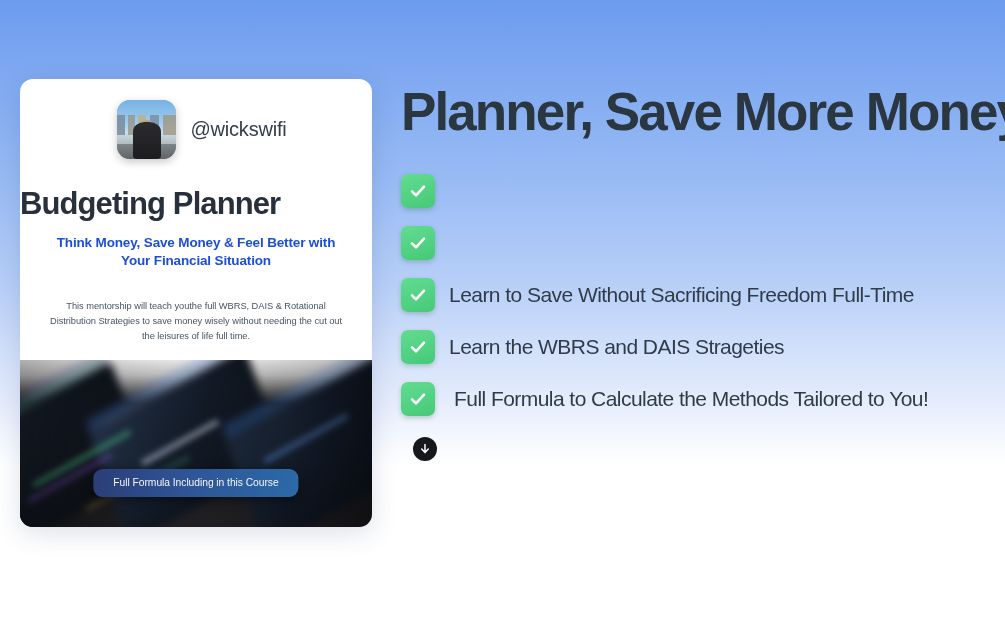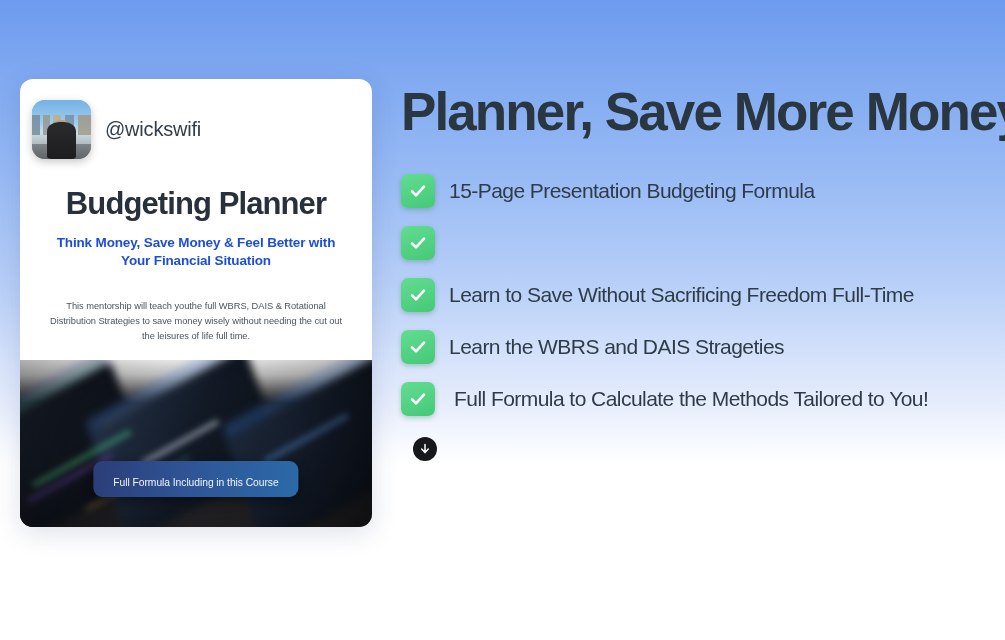--- a/index.html
+++ b/index.html
@@ -33,21 +33,21 @@
     width:352px; height:448px;
     background:#ffffff;
     border-radius:13px;
     overflow:hidden;
     box-shadow:0 6px 26px rgba(40,60,110,.16);
   }
 
   .card-head {
     display:flex;
     align-items:center;
-    justify-content:flex-start;
+    justify-content:center;
     gap:14px;
     margin-top:21px;
     padding-left:12px;
   }
   .avatar {
     position:relative;
     width:59px; height:59px;
     border-radius:13px;
     overflow:hidden;
     flex:none;
@@ -73,21 +73,20 @@
 
   .handle {
     font-size:20px;
     color:#323e4a;
     letter-spacing:-.2px;
     white-space:nowrap;
   }
 
   .card-title {
     margin-top:27px;
-    text-align:center;
     font-size:31px;
     font-weight:bold;
     color:#27303b;
     letter-spacing:-.9px;
   }
   .card-sub {
     margin:12px 34px 0;
     text-align:center;
     font-size:13.5px;
     font-weight:bold;
@@ -141,21 +140,21 @@
   .e6 { left:62px;  top:132px; width:64px;  height:4px; background:rgba(190,150,70,.38); transform:rotate(-29deg); }
   .cp-vig {
     position:absolute; inset:0;
     background:radial-gradient(90% 110% at 50% 45%, transparent 28%, rgba(0,0,0,.55) 100%);
   }
 
   .course-btn {
     position:absolute;
     left:50%; transform:translateX(-50%);
     bottom:30px;
-    padding:16px 20px 9px;
+    padding:8px 20px 9px;
     border:none;
     border-radius:9px;
     background:linear-gradient(100deg,#2b3d77 0%,#2f5496 45%,#2b6aa8 100%);
     color:#f2f5fb;
     font-family:"Liberation Sans", sans-serif;
     font-size:10.3px;
     letter-spacing:-.05px;
     white-space:nowrap;
     cursor:pointer;
     box-shadow:0 3px 12px rgba(0,0,0,.45);
@@ -266,21 +265,20 @@
     <div class="headline">Planner, Save More Money</div>
 
     <div class="bullets">
 
       <div class="bullet">
         <span class="chk">
           <svg width="20" height="20" viewBox="0 0 20 20">
               <path d="M4 10.4 L8 14.4 L16 5.6" fill="none" stroke="#ffffff" stroke-width="2.6" stroke-linecap="round" stroke-linejoin="round"></path>
             </svg>
         </span>
-        <span class="bullet-text">15-Page Presentation Budgeting Formula</span>
       </div>
 
       <div class="bullet">
         <span class="chk">
           <svg width="20" height="20" viewBox="0 0 20 20">
               <path d="M4 10.4 L8 14.4 L16 5.6" fill="none" stroke="#ffffff" stroke-width="2.6" stroke-linecap="round" stroke-linejoin="round"></path>
             </svg>
         </span>
       </div>
 

